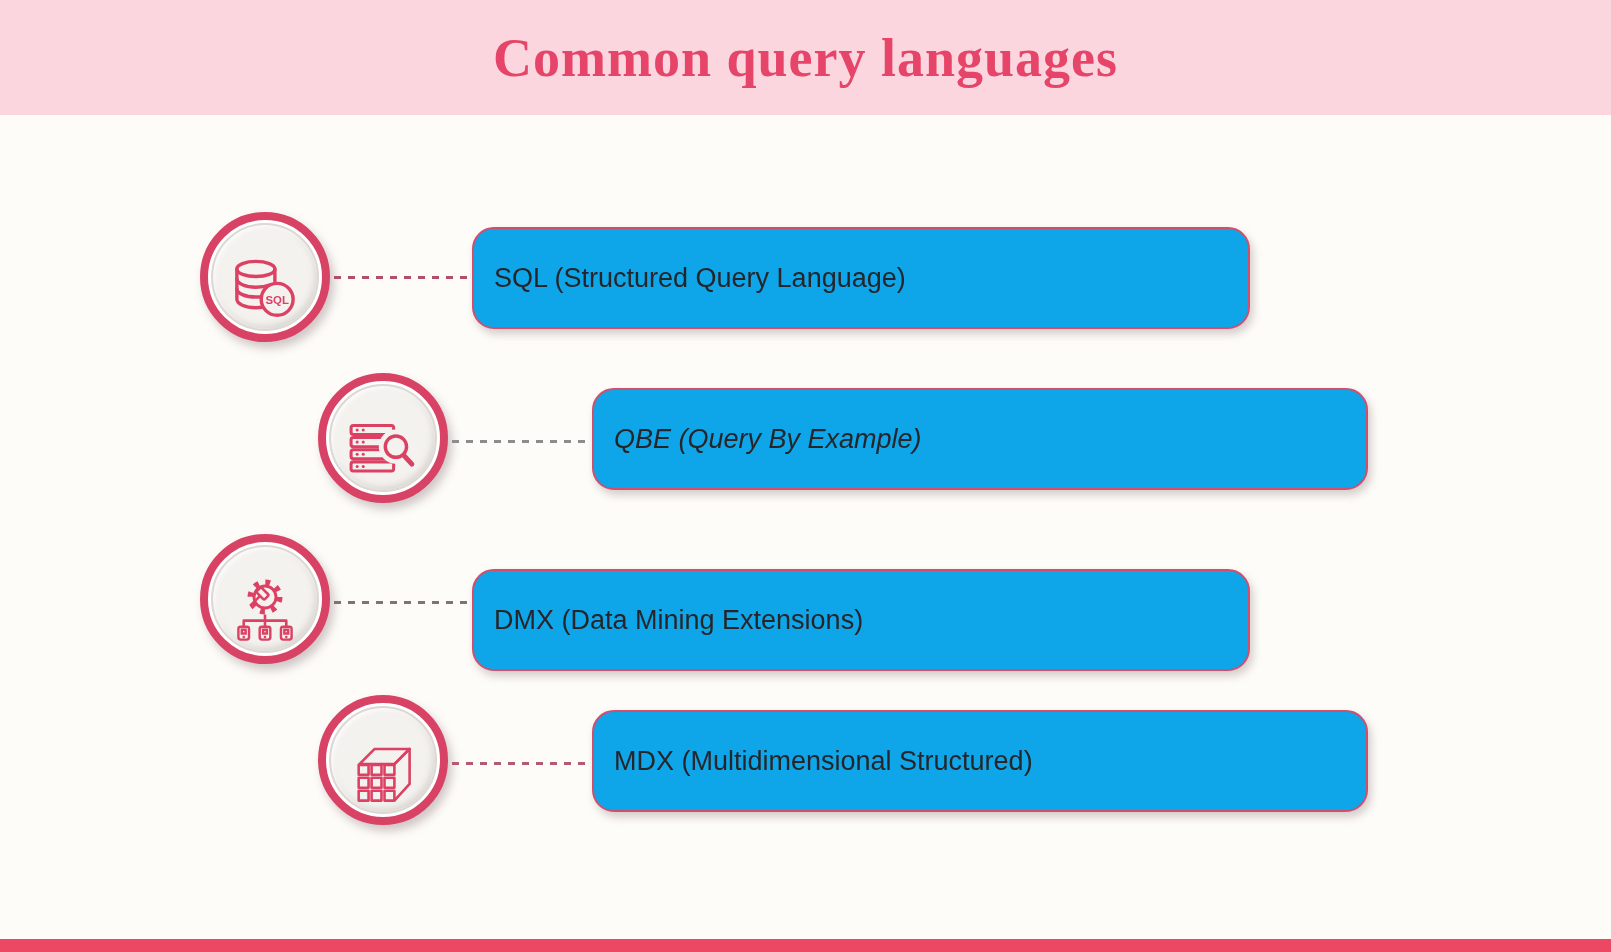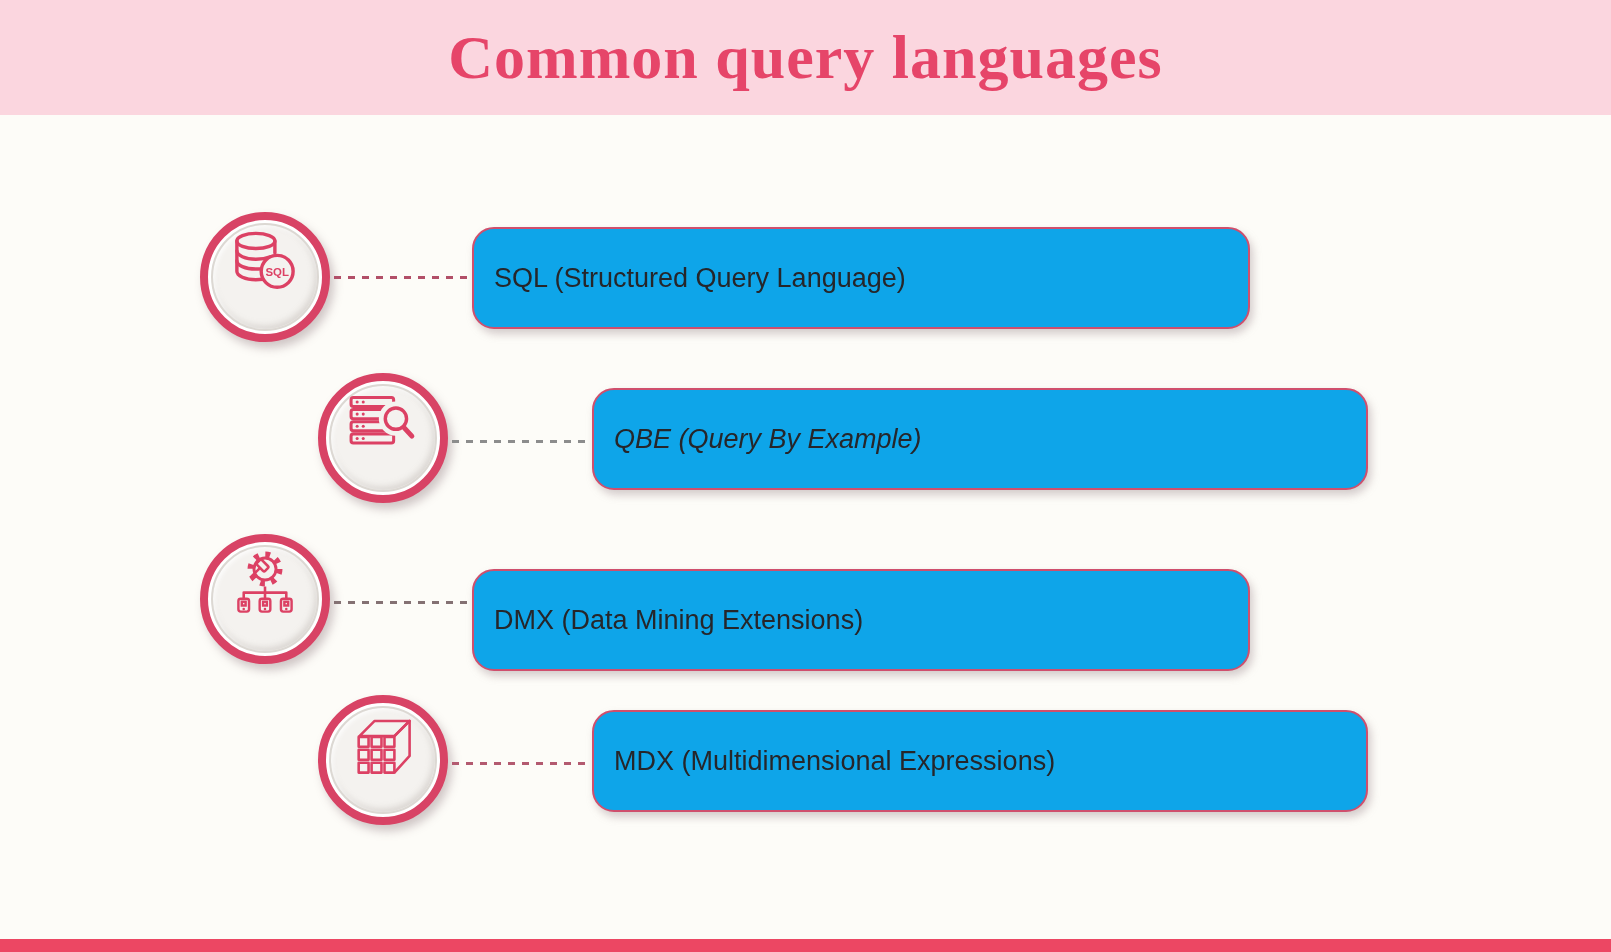--- a/index.html
+++ b/index.html
@@ -16,21 +16,21 @@
   
   .header {
     position:absolute; left:0; top:0; width:100%; height:115px;
     background:#fbd6df;
     display:flex; align-items:center; justify-content:center;
   }
   .header h1 {
     margin:0;
     font-family:"Liberation Serif", serif;
     font-weight:bold;
-    font-size:62px;
+    font-size:54px;
     letter-spacing:1px;
     color:#e64569;
   }
   
   .footer-bar {
     position:absolute; left:0; bottom:0; width:100%; height:13px;
     background:#ec4763;
   }
   
   .circle {
@@ -39,21 +39,21 @@
     border:8px solid #d84365;
     background:#ffffff;
     box-shadow:4px 6px 10px rgba(150,130,135,.45);
   }
   .circle .inner {
     position:absolute; inset:3px;
     border-radius:50%;
     background:#f4f2ef;
     border:2px solid #dcd8d3;
     box-shadow:inset 2px 2px 4px rgba(255,255,255,.85), inset -2px -3px 6px rgba(170,160,155,.35);
-    display:flex; align-items:flex-start; justify-content:center;
+    display:flex; align-items:flex-end; justify-content:center;
   }
   .icon { width:76px; height:76px; }
   
   .box {
     position:absolute; height:102px; box-sizing:border-box;
     background:#0ea5e9;
     border:2px solid #cf4f6d;
     border-radius:22px;
     box-shadow:3px 5px 8px rgba(150,130,135,.4);
     display:flex; align-items:center;
@@ -194,17 +194,17 @@
           <rect x="52" y="55" width="13" height="13"></rect>
           <rect x="18" y="72" width="13" height="13"></rect>
           <rect x="35" y="72" width="13" height="13"></rect>
           <rect x="52" y="72" width="13" height="13"></rect>
         </g>
       </svg>
     </div>
   </div>
   <div class="connector" style="left: 452px; top: 762px; width: 140px; background: repeating-linear-gradient(90deg, rgb(179, 90, 112) 0px, rgb(179, 90, 112) 7px, transparent 7px, transparent 14px);"></div>
   <div class="box r4-box">
-    <span>MDX (Multidimensional Expressions)</span>
+    <span>MDX (Multidimensional Structured)</span>
   </div>
 
   <div class="footer-bar"></div>
 </div>
 
 </body></html>

